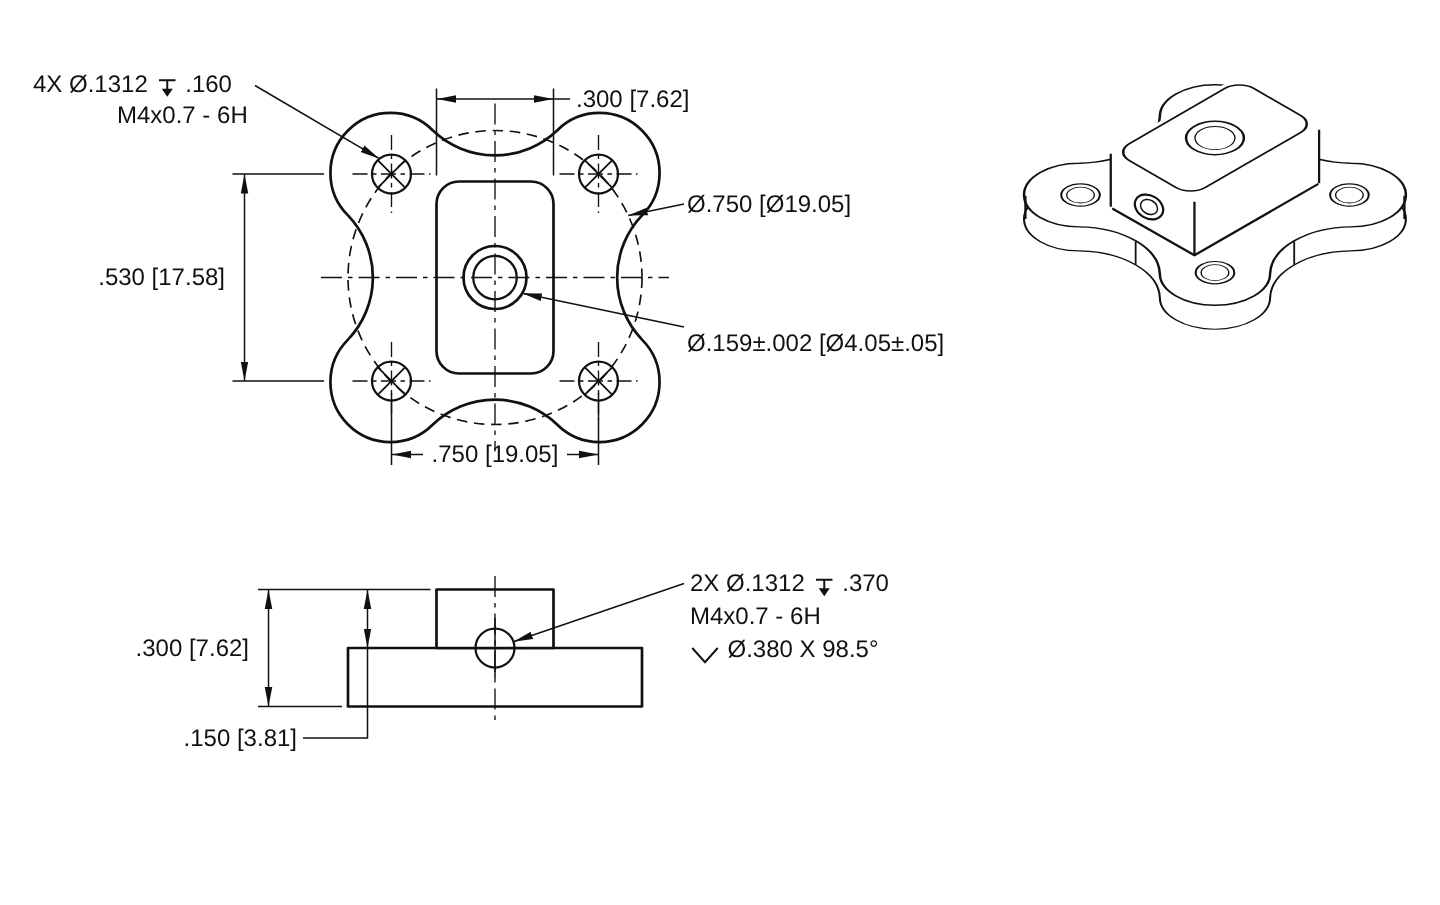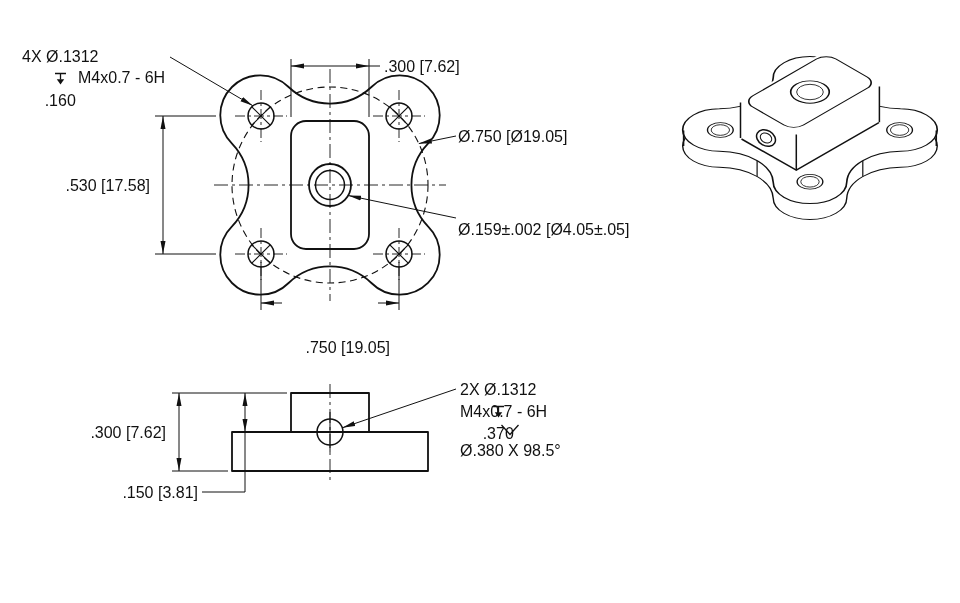--- a/index.html
+++ b/index.html
@@ -14,22 +14,22 @@
   .e2 {stroke:#111;stroke-width:1.5;fill:none;stroke-linejoin:round;}
   .e2f{stroke:#111;stroke-width:1.5;fill:#fff;stroke-linejoin:round;}
   .t  {stroke:#111;stroke-width:1;fill:none;}
   .x  {stroke:#111;stroke-width:1.2;fill:none;}
   .cl {stroke:#111;stroke-width:0.9;fill:none;stroke-dasharray:14 4 3 4;}
   .cl2{stroke:#111;stroke-width:0.9;fill:none;stroke-dasharray:10 3 3 3;}
   .hd {stroke:#111;stroke-width:1.1;fill:none;stroke-dasharray:7 4.5;}
   
   .lbl{position:absolute;font-size:16px;line-height:19px;white-space:nowrap;color:#111;}
   .lbl.r{text-align:right;}
-  .lbl.c{text-align:right;margin-top:44px;}
-  .row{display:flex;align-items:center;gap:5px;flex-direction:column;}
+  .lbl.c{text-align:center;}
+  .row{display:flex;align-items:flex-end;gap:5px;}
   .sym svg{display:block;}
 </style>
 </head>
 <body>
 
 <svg class="canvas" width="960" height="603" viewBox="0 0 960 603">
   <defs>
     <marker id="arrow" viewBox="0 0 13 6" refX="13" refY="3" markerWidth="13" markerHeight="6" orient="auto-start-reverse" markerUnits="userSpaceOnUse">
       <path d="M13,3 L0,0.5 L0,5.5 Z" fill="#111"></path>
     </marker>

